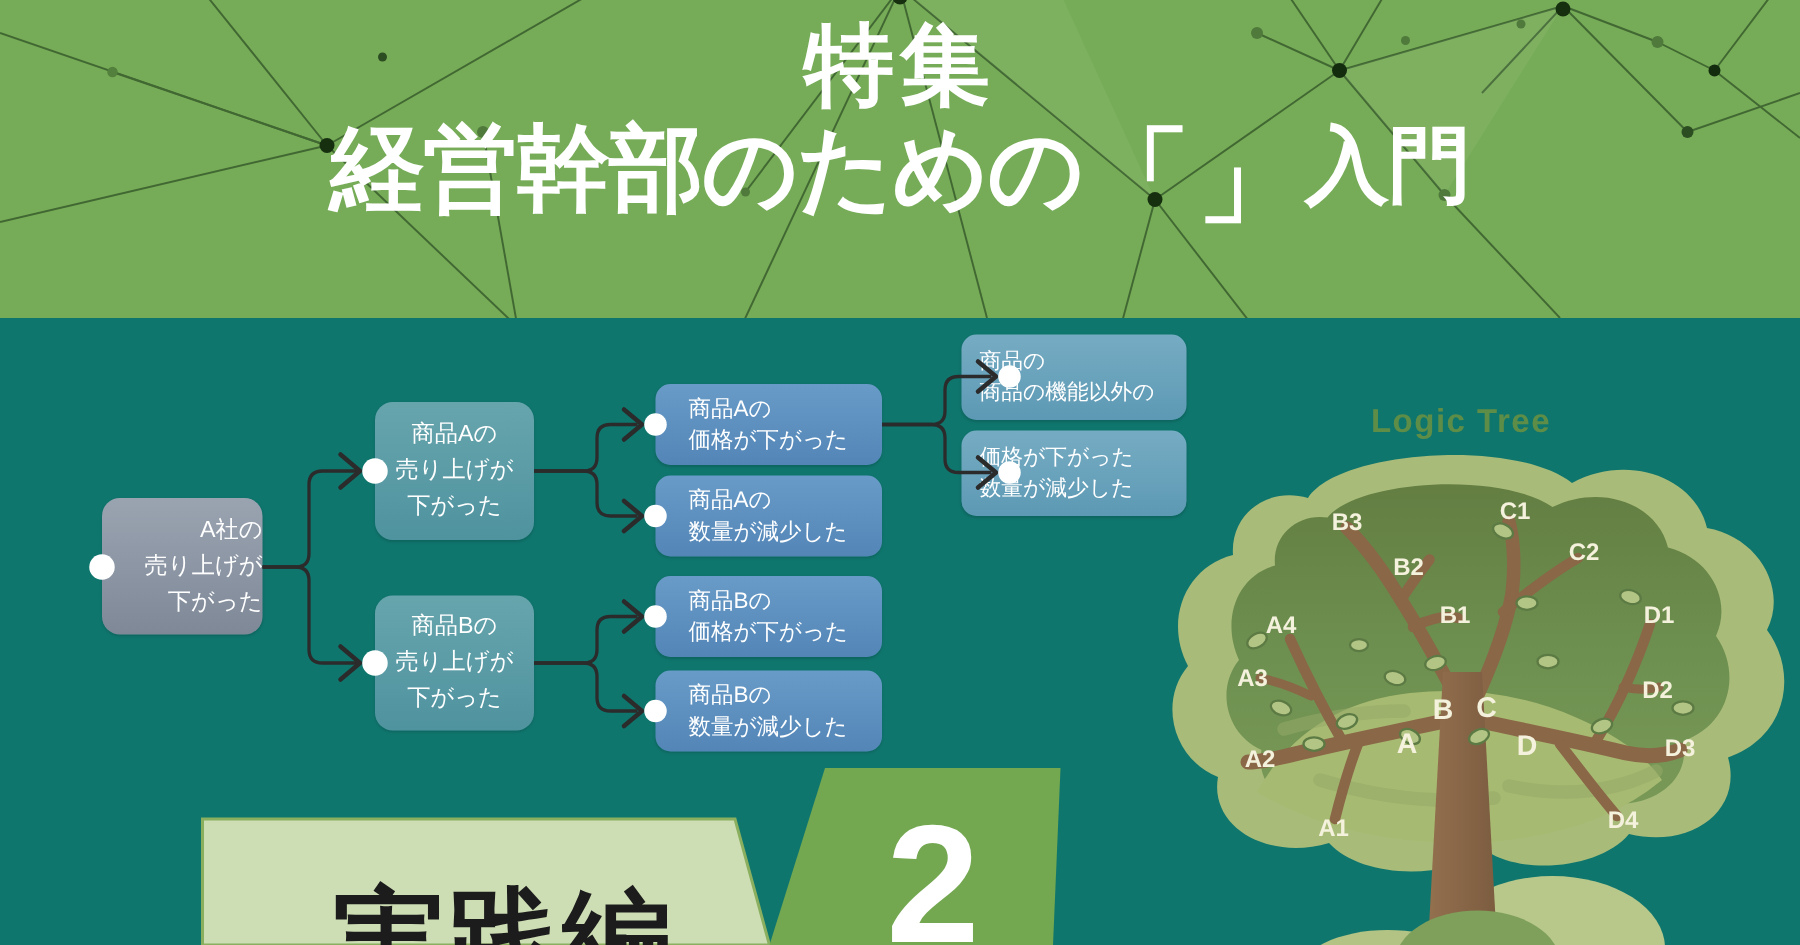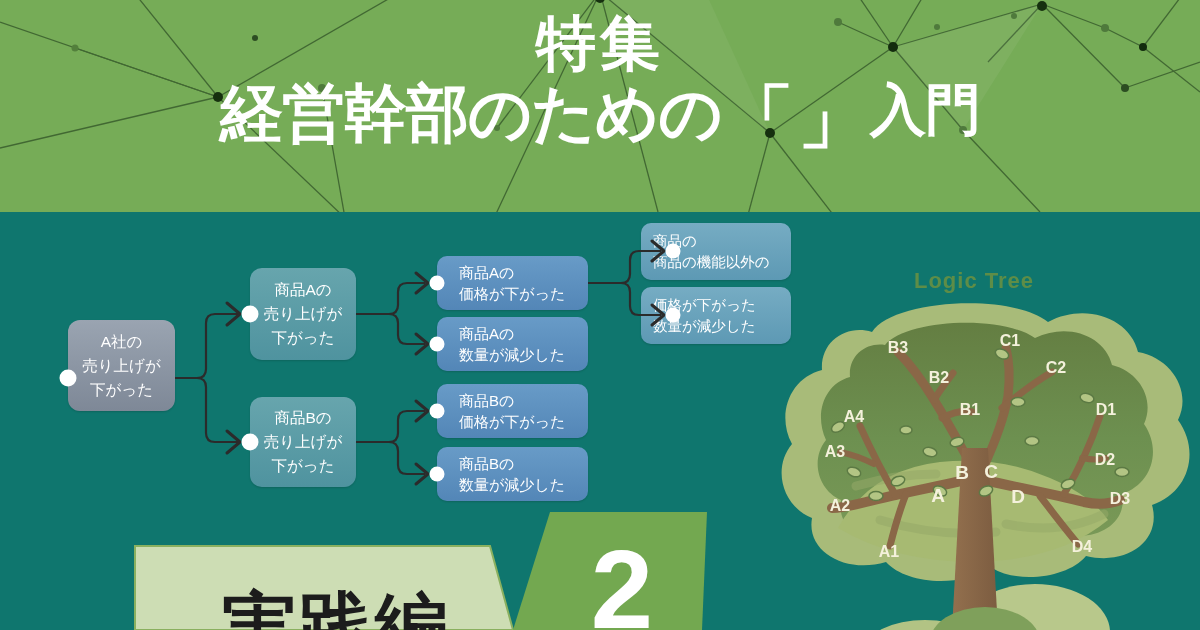--- a/index.html
+++ b/index.html
@@ -15,22 +15,22 @@
   .banner-text{position:absolute;left:0;top:0;width:100%;height:100%;display:flex;flex-direction:column;align-items:center;}
   .tagline{margin-top:14px;font-size:60px;font-weight:600;color:#fff;line-height:1;letter-spacing:4px;z-index:2;}
   .main-title{margin-top:8px;display:flex;align-items:flex-start;color:#fff;line-height:1;z-index:2;white-space:nowrap;}
   .t-prefix{font-size:63px;font-weight:800;letter-spacing:-1px;}
   .t-bracket{font-size:70px;font-weight:600;padding:0 2px;}
   .t-emph{font-size:76px;font-weight:900;letter-spacing:-1px;}
   .t-suffix{font-size:56px;font-weight:900;letter-spacing:-1px;}
   
   .fbox{position:absolute;color:#fff;display:flex;flex-direction:column;justify-content:center;}
   .fbox span{display:block;}
-  .box-root{left:68px;top:320px;width:107px;height:91px;border-radius:12px;
-    background:linear-gradient(180deg,#9aa4b1,#7e8897);text-align:center;font-size:15.5px;line-height:24px;
+  .box-root{left:68px;top:332px;width:107px;height:91px;border-radius:12px;
+    background:linear-gradient(180deg,#9aa4b1,#7e8897);text-align:right;font-size:15.5px;line-height:24px;
     box-shadow:0 1px 2px rgba(0,0,0,.15);}
   .box-l2{left:250px;width:106px;border-radius:12px;background:linear-gradient(180deg,#67a5ad,#4f939f);
     text-align:center;font-size:15.5px;line-height:24px;box-shadow:0 1px 2px rgba(0,0,0,.15);}
   .box-l2a{top:268px;height:92px;}
   .box-l2b{top:397px;height:90px;}
   .box-l3{left:437px;width:151px;height:54px;border-radius:10px;background:linear-gradient(180deg,#689bc7,#5386b7);
     font-size:15px;line-height:21px;padding-left:22px;box-shadow:0 1px 2px rgba(0,0,0,.15);}
   .box-l4{left:641px;width:150px;height:57px;border-radius:10px;background:linear-gradient(180deg,#76acc3,#5d99b4);
     font-size:14.5px;line-height:21px;padding-left:12px;box-shadow:0 1px 2px rgba(0,0,0,.15);}
   .connect-layer{position:absolute;left:0;top:0;z-index:5;pointer-events:none;}

